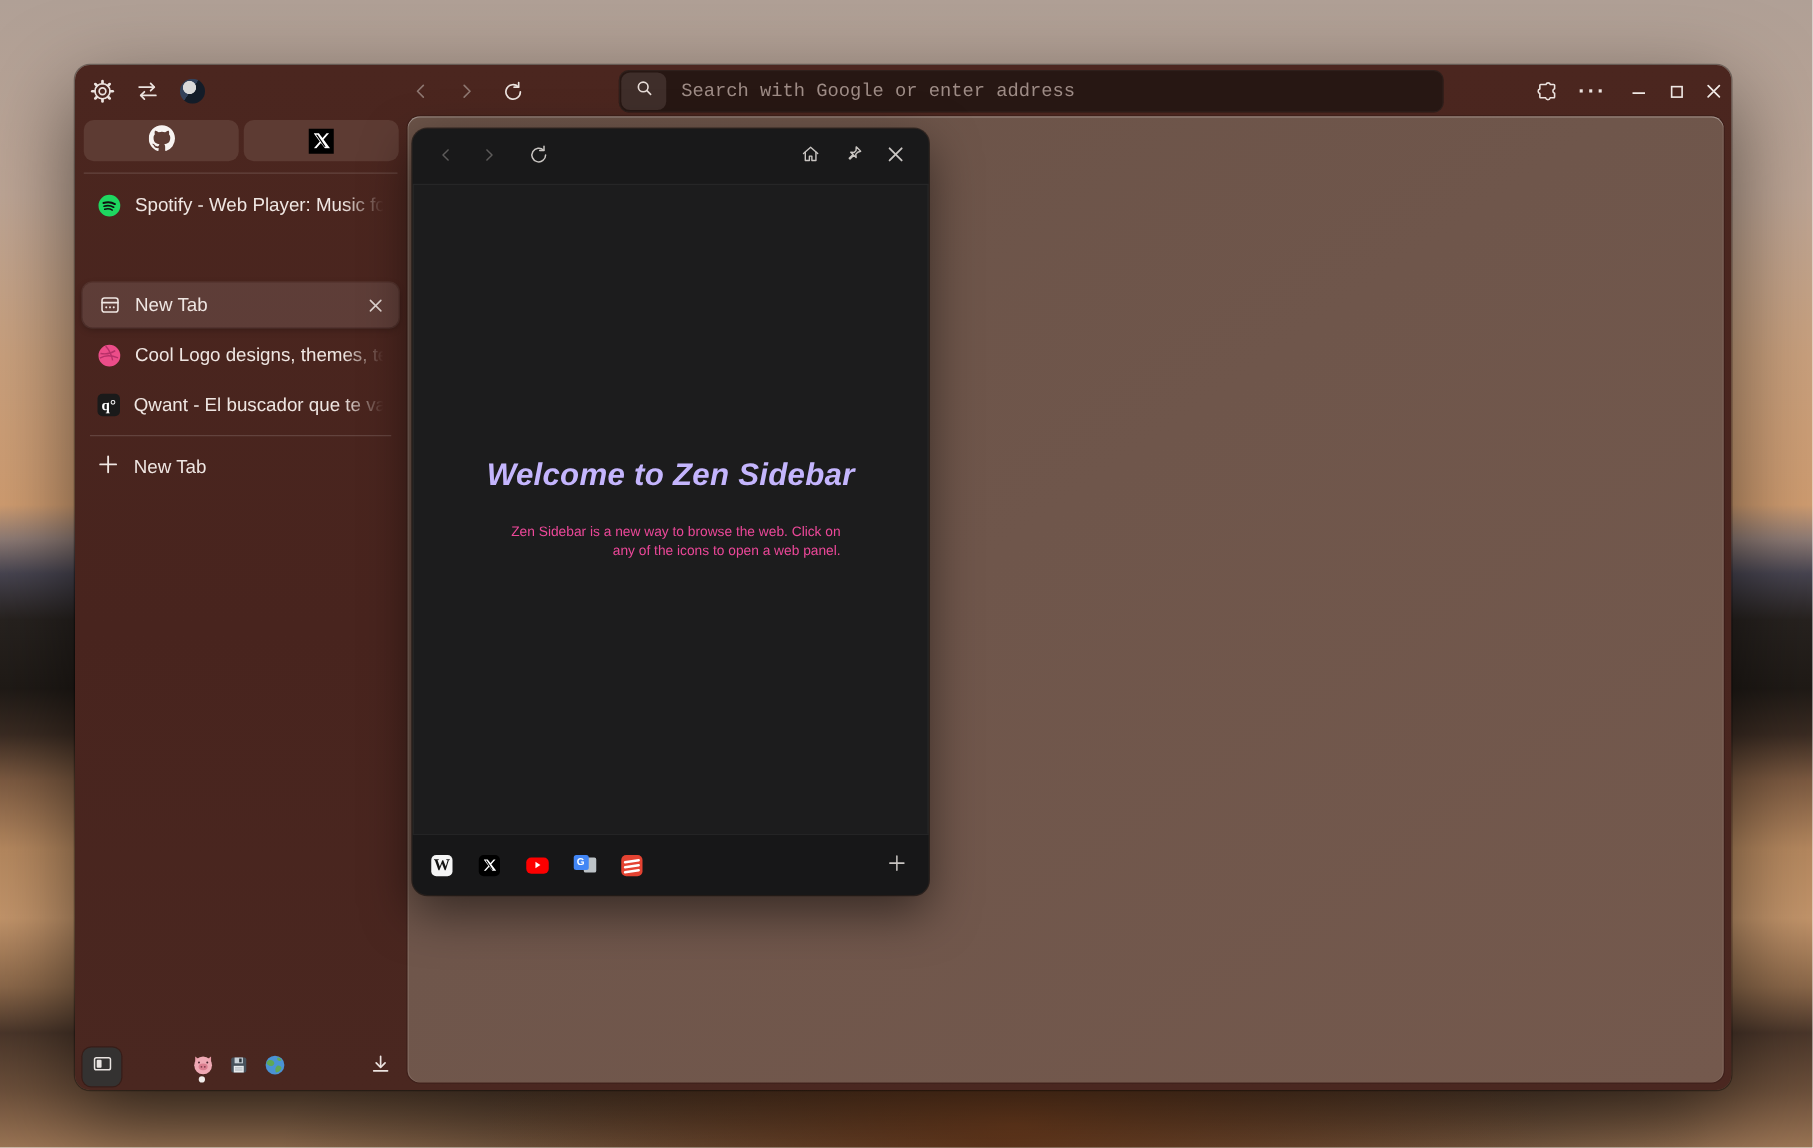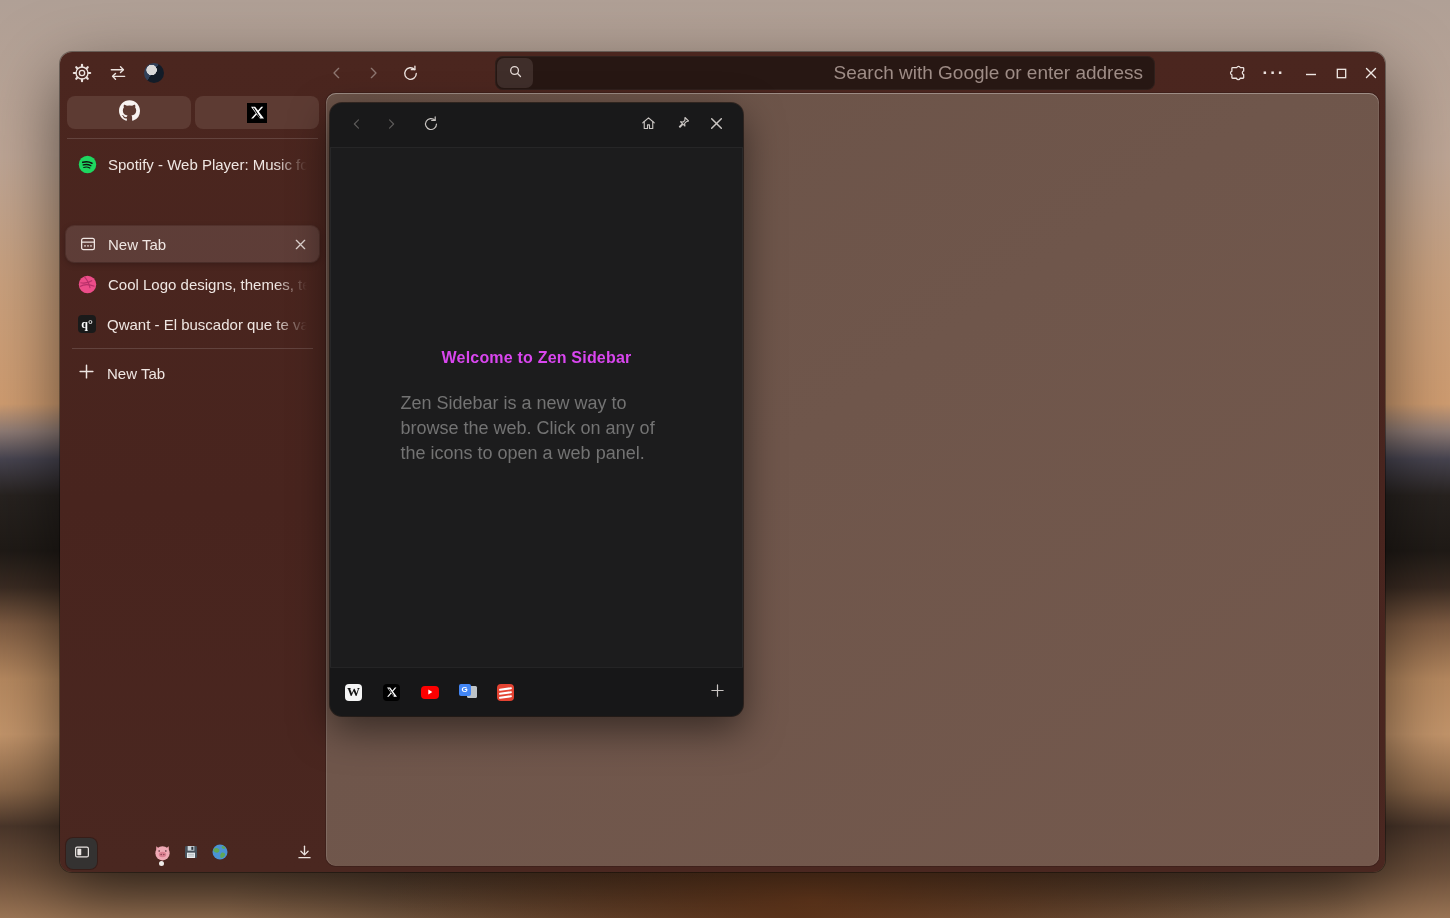--- a/index.html
+++ b/index.html
@@ -35,21 +35,21 @@
     position:absolute; left:435px; top:4px; width:660px; height:34px;
     background:#271713; border-radius:8px; display:flex; align-items:center;
     box-shadow:inset 0 0 0 1px rgba(255,255,255,.04);
   }
   .search-chip {
     width:36px; height:30px; margin-left:2px; border-radius:7px; background:#3f2e2a;
     display:flex; align-items:center; justify-content:center; flex:0 0 auto;
   }
   .urlbar input {
     flex:1; background:transparent; border:0; outline:none; color:#e9ddd8;
-    font-size:19px; padding:0 12px; font-family:Liberation Sans, sans-serif;text-align:right;
+    font-size:15px; padding:0 12px; font-family:Liberation Mono, monospace;
   }
   .urlbar input::placeholder { color:#9e8c86; opacity:1; }
   .profile-dot { width:20px; height:20px; border-radius:50%;
     background:radial-gradient(circle at 38% 35%, #d9d9d9 0 5px, transparent 5.5px),
                linear-gradient(125deg,#32415a 45%, #131c28 46%);
   }
   
   .sidebar { position:absolute; left:0; top:42px; width:266px; bottom:0; }
   .pinned { position:absolute; left:7px; top:2px; display:flex; gap:4px; }
   .pinned .pin-tab {
@@ -90,22 +90,22 @@
     box-shadow:0 14px 38px rgba(0,0,0,.5), 0 0 0 1px rgba(0,0,0,.5), inset 0 0 0 1px rgba(255,255,255,.05);
     display:flex; flex-direction:column;
   }
   .panel-header { height:45px; flex:0 0 auto; display:flex; align-items:center; padding:0 10px;
     background:#19191a; border-bottom:1px solid rgba(255,255,255,.06); }
   .pbtn { width:34px; height:34px; border:0; background:transparent; border-radius:7px;
     display:flex; align-items:center; justify-content:center; color:#c9c5c2; }
   .pbtn.dim { color:#5d5b5a; }
   .panel-spacer { flex:1; }
   .panel-body { flex:1; display:flex; flex-direction:column; align-items:center; justify-content:center; gap:24px; }
-  .panel-title { color:#d946ef; font-size:16px; font-weight:700; letter-spacing:.2px; }
-  .panel-desc { color:#737373; font-size:18px; line-height:1.4; text-align:left; width:272px; }
+  .panel-title { color:#c4b5fd; font-size:25px; font-weight:700; letter-spacing:.2px;font-style:italic; }
+  .panel-desc { color:#ec4899; font-size:11px; line-height:1.4; text-align:right; width:272px; }
   .panel-footer { height:49px; flex:0 0 auto; background:#171718; border-top:1px solid rgba(255,255,255,.06);
     display:flex; align-items:center; padding:0 9px; gap:9px; }
   .shortcut { width:29px; height:29px; border-radius:7px; display:flex; align-items:center; justify-content:center; }
   .badge { width:17px; height:17px; border-radius:4px; display:flex; align-items:center; justify-content:center; overflow:hidden; }
   .wiki-badge { background:#f5f5f5; color:#111; font-family:"Liberation Serif",serif; font-weight:700; font-size:13px; }
   .x-badge { background:#000; }
   .yt-badge { background:#fd0000; width:18px; height:13px; border-radius:4px; }
   .todoist-badge { background:#e44332; position:relative; }
   .todoist-badge i { position:absolute; left:2px; width:13px; height:2px; background:#fff; border-radius:1px; transform:rotate(-8deg); }
   .gt-badge { position:relative; width:18px; height:17px; }

